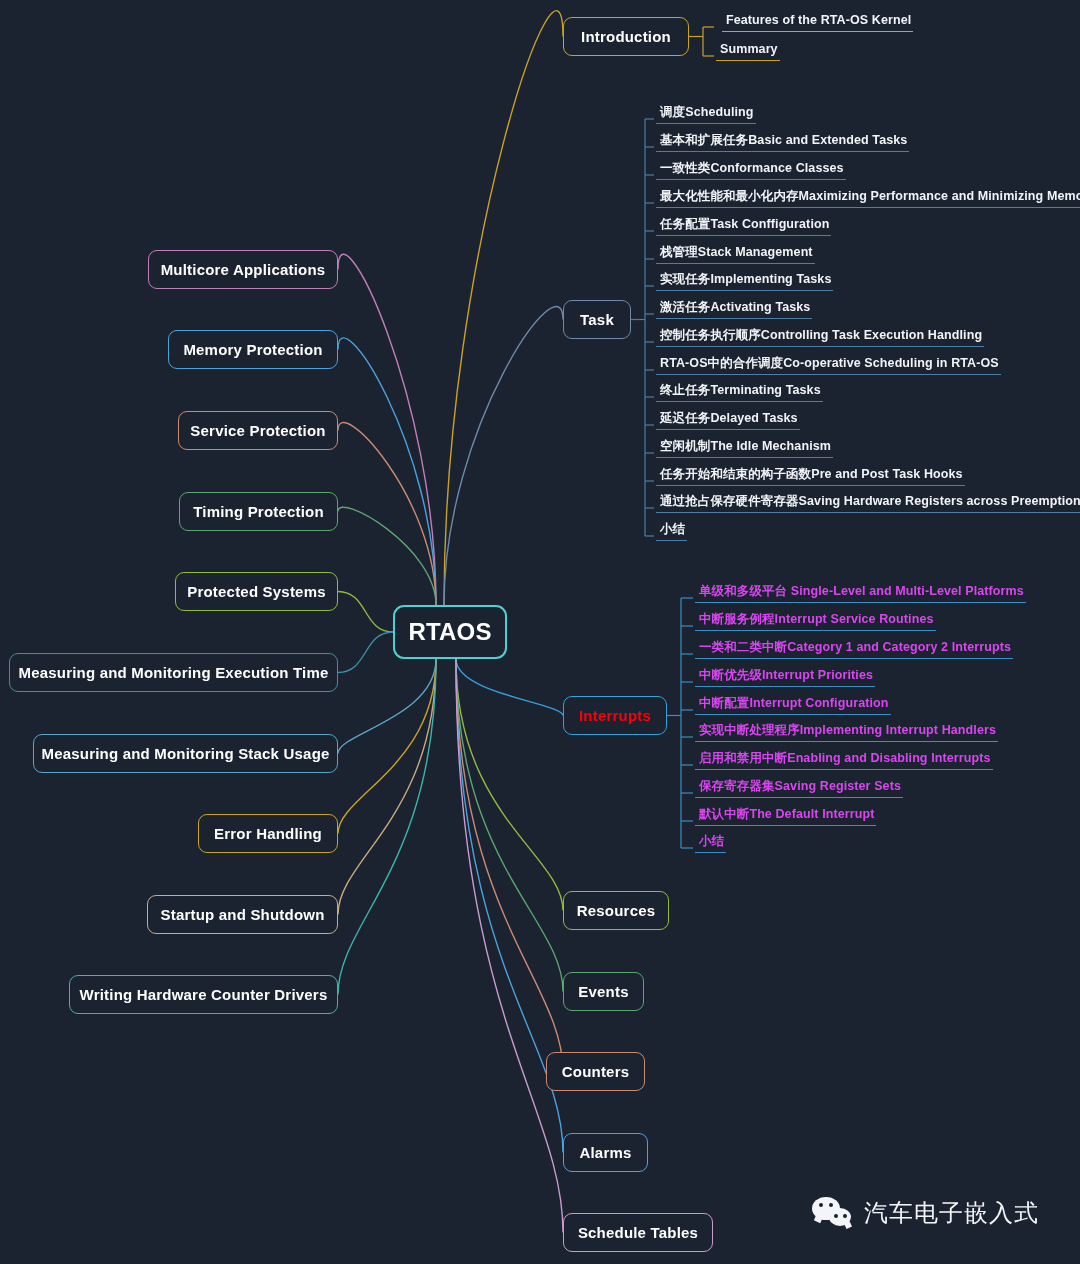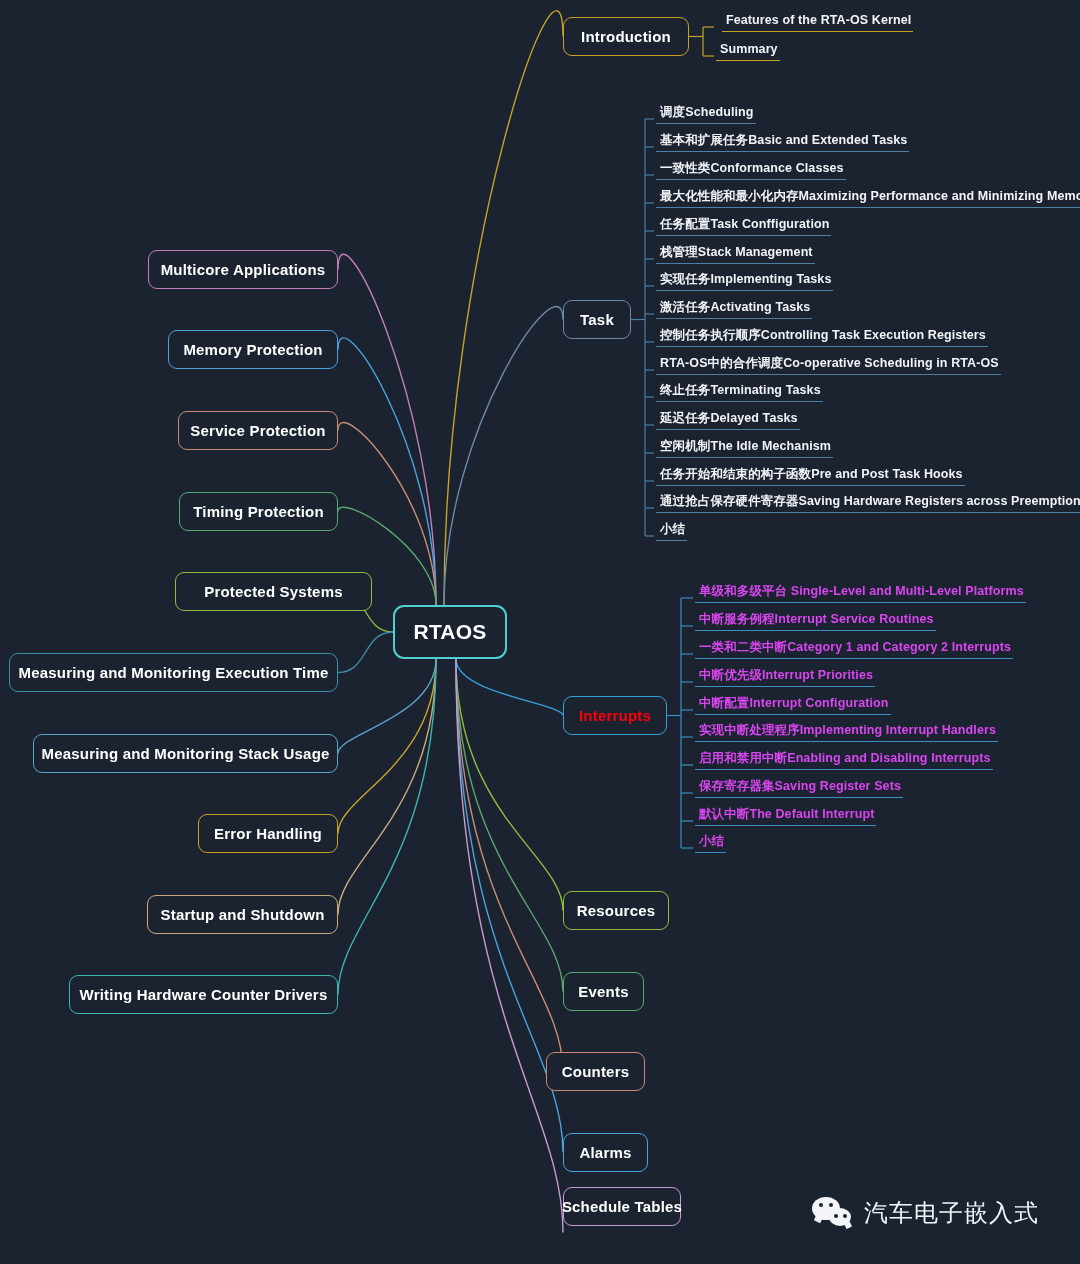--- a/index.html
+++ b/index.html
@@ -13,21 +13,21 @@
 
   .node{
     position:absolute;box-sizing:border-box;
     border:1.6px solid #888;border-radius:9px;
     background:#1b2230;color:#fff;
     font-size:15px;font-weight:600;letter-spacing:.2px;
     display:flex;align-items:center;justify-content:center;
     padding:0 20px;white-space:nowrap;
   }
   .node.root{
-    font-size:21px;font-weight:700;border-width:2.4px;border-radius:11px;
+    font-size:24px;font-weight:700;border-width:2.4px;border-radius:11px;
   }
   .leaf{
     position:absolute;box-sizing:border-box;
     color:#f2f4f7;font-size:12.5px;font-weight:600;letter-spacing:.1px;
     white-space:nowrap;padding:0 2px 3px 4px;
     border-bottom:1.4px solid #4d7fa6;
     line-height:15px;
   }
   .leaf.red{color:#d946ef;}
   .watermark{
@@ -119,21 +119,21 @@
         <span>Task</span>
       </div>
       <div class="leaf" style="left: 656px; top: 105px; border-bottom-color: rgb(77, 127, 166);">调度Scheduling</div>
       <div class="leaf" style="left: 656px; top: 133px; border-bottom-color: rgb(77, 127, 166);">基本和扩展任务Basic and Extended Tasks</div>
       <div class="leaf" style="left: 656px; top: 161px; border-bottom-color: rgb(77, 127, 166);">一致性类Conformance Classes</div>
       <div class="leaf" style="left: 656px; top: 189px; border-bottom-color: rgb(77, 127, 166);">最大化性能和最小化内存Maximizing Performance and Minimizing Memory</div>
       <div class="leaf" style="left: 656px; top: 217px; border-bottom-color: rgb(77, 127, 166);">任务配置Task Conffiguration</div>
       <div class="leaf" style="left: 656px; top: 245px; border-bottom-color: rgb(77, 127, 166);">栈管理Stack Management</div>
       <div class="leaf" style="left: 656px; top: 272px; border-bottom-color: rgb(77, 127, 166);">实现任务Implementing Tasks</div>
       <div class="leaf" style="left: 656px; top: 300px; border-bottom-color: rgb(77, 127, 166);">激活任务Activating Tasks</div>
-      <div class="leaf" style="left: 656px; top: 328px; border-bottom-color: rgb(77, 127, 166);">控制任务执行顺序Controlling Task Execution Registers</div>
+      <div class="leaf" style="left: 656px; top: 328px; border-bottom-color: rgb(77, 127, 166);">控制任务执行顺序Controlling Task Execution Handling</div>
       <div class="leaf" style="left: 656px; top: 356px; border-bottom-color: rgb(77, 127, 166);">RTA-OS中的合作调度Co-operative Scheduling in RTA-OS</div>
       <div class="leaf" style="left: 656px; top: 383px; border-bottom-color: rgb(77, 127, 166);">终止任务Terminating Tasks</div>
       <div class="leaf" style="left: 656px; top: 411px; border-bottom-color: rgb(77, 127, 166);">延迟任务Delayed Tasks</div>
       <div class="leaf" style="left: 656px; top: 439px; border-bottom-color: rgb(77, 127, 166);">空闲机制The Idle Mechanism</div>
       <div class="leaf" style="left: 656px; top: 467px; border-bottom-color: rgb(77, 127, 166);">任务开始和结束的构子函数Pre and Post Task Hooks</div>
       <div class="leaf" style="left: 656px; top: 494px; border-bottom-color: rgb(77, 127, 166);">通过抢占保存硬件寄存器Saving Hardware Registers across Preemption</div>
       <div class="leaf" style="left: 656px; top: 522px; border-bottom-color: rgb(77, 127, 166);">小结</div>
       <div class="node" style="left: 563px; top: 696px; width: 104px; height: 39px; border-color: rgb(53, 160, 216); color: rgb(251, 0, 7);">
         <span>Interrupts</span>
       </div>
@@ -152,36 +152,36 @@
       </div>
       <div class="node" style="left: 563px; top: 972px; width: 81px; height: 39px; border-color: rgb(90, 168, 111);">
         <span>Events</span>
       </div>
       <div class="node" style="left: 546px; top: 1052px; width: 99px; height: 39px; border-color: rgb(201, 139, 114);">
         <span>Counters</span>
       </div>
       <div class="node" style="left: 563px; top: 1133px; width: 85px; height: 39px; border-color: rgb(74, 163, 221);">
         <span>Alarms</span>
       </div>
-      <div class="node" style="left: 563px; top: 1187px; width: 118px; height: 39px; border-color: rgb(199, 155, 208);">
+      <div class="node" style="left: 563px; top: 1213px; width: 150px; height: 39px; border-color: rgb(199, 155, 208);">
         <span>Schedule Tables</span>
       </div>
       <div class="node" style="left: 148px; top: 250px; width: 190px; height: 39px; border-color: rgb(192, 127, 184);">
         <span>Multicore Applications</span>
       </div>
       <div class="node" style="left: 168px; top: 330px; width: 170px; height: 39px; border-color: rgb(74, 163, 221);">
         <span>Memory Protection</span>
       </div>
       <div class="node" style="left: 178px; top: 411px; width: 160px; height: 39px; border-color: rgb(201, 139, 114);">
         <span>Service Protection</span>
       </div>
       <div class="node" style="left: 179px; top: 492px; width: 159px; height: 39px; border-color: rgb(90, 168, 111);">
         <span>Timing Protection</span>
       </div>
-      <div class="node" style="left: 175px; top: 572px; width: 197px; height: 39px; border-color: rgb(143, 188, 63);">
+      <div class="node" style="left: 175px; top: 572px; width: 163px; height: 39px; border-color: rgb(143, 188, 63);">
         <span>Protected Systems</span>
       </div>
       <div class="node" style="left: 9px; top: 653px; width: 329px; height: 39px; border-color: rgb(60, 143, 168);">
         <span>Measuring and Monitoring Execution Time</span>
       </div>
       <div class="node" style="left: 33px; top: 734px; width: 305px; height: 39px; border-color: rgb(90, 166, 201);">
         <span>Measuring and Monitoring Stack Usage</span>
       </div>
       <div class="node" style="left: 198px; top: 814px; width: 140px; height: 39px; border-color: rgb(201, 162, 39);">
         <span>Error Handling</span>

